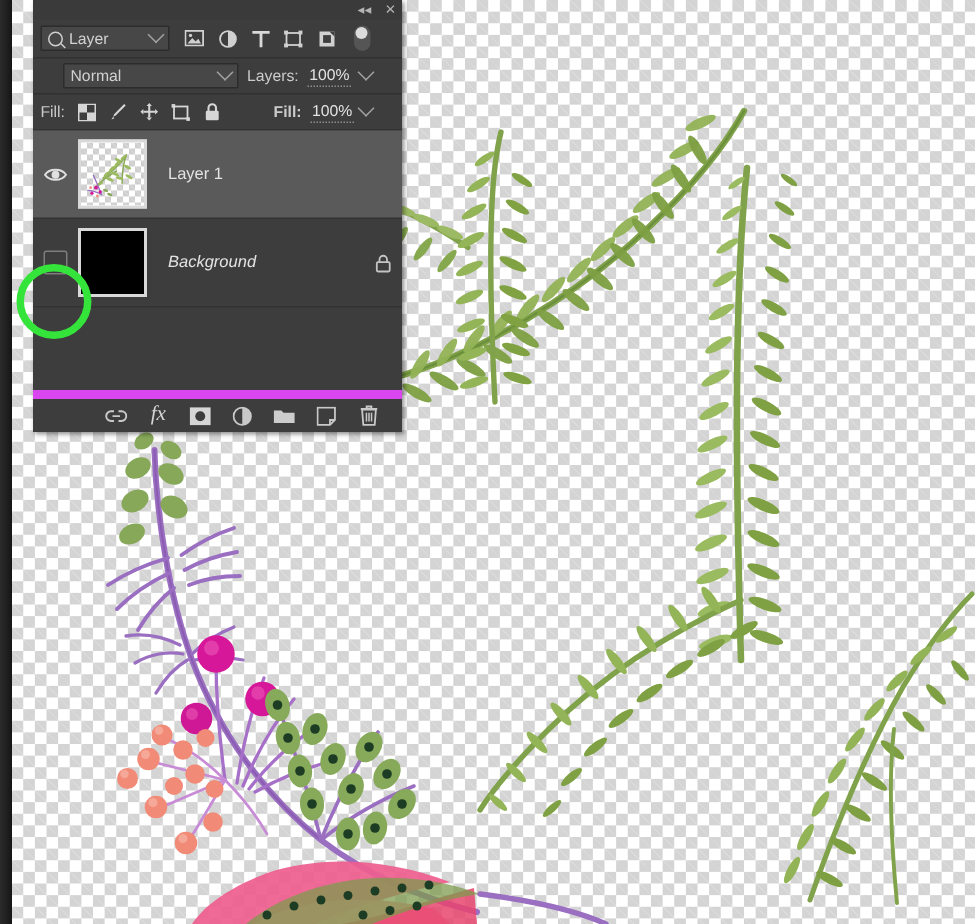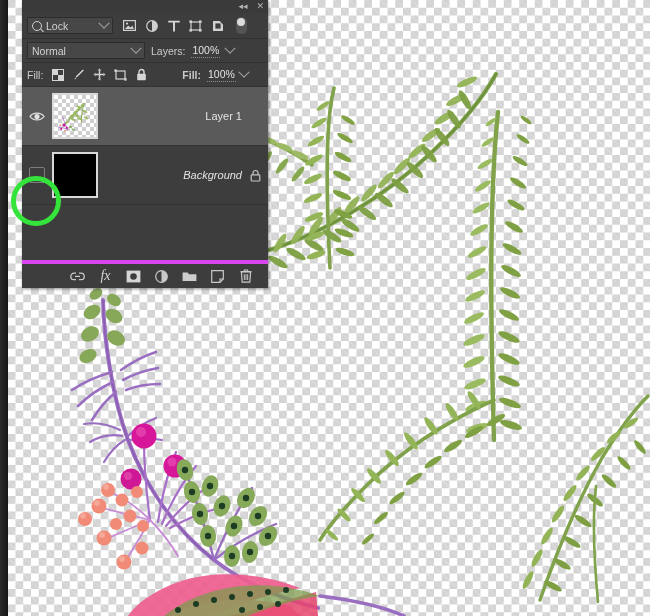--- a/index.html
+++ b/index.html
@@ -80,21 +80,21 @@
   .filter-icons{display:flex;align-items:center;gap:3px;margin-left:7px;}
   .pill{
     width:11px;height:17px;border-radius:6px;background:#555;position:relative;flex:none;cursor:pointer;
     margin-left:6px;
   }
   .pill:after{content:"";position:absolute;left:1.4px;top:1.4px;width:8px;height:8px;border-radius:50%;background:#dcdcdc;}
 
   
   .blend-row{
     position:relative;height:23px;display:flex;align-items:center;
-    padding:0 5px;box-sizing:border-box;gap:6px;
+    padding:0 20px;box-sizing:border-box;gap:6px;
   }
   .blend-select{
     width:118px;height:17px;background:#474747;border:1px solid #2c2c2c;border-radius:1px;
     display:flex;align-items:center;padding:0 4px;box-sizing:border-box;
     font-size:10.5px;color:#d2d2d2;
   }
   .blend-select .lbl{flex:1;}
   .fieldlabel{font-size:10.5px;color:#cbcbcb;white-space:nowrap;}
   .numval{
     font-size:10.5px;color:#e2e2e2;border-bottom:1px dotted #8c8c8c;
@@ -109,21 +109,20 @@
   .lock-row .fieldlabel{margin-right:2px;}
   .lico{width:17px;height:16px;display:flex;align-items:center;justify-content:center;color:#d6d6d6;cursor:pointer;flex:none;}
 
   .sep{height:1px;background:#313131;}
 
   
   .layer-list{background:#3d3d3d;}
   .layer-row{
     position:relative;height:58px;display:flex;align-items:center;
     border-bottom:1px solid #333;
-    text-align:right;
   }
   .layer-row.selected{background:#5a5a5a;}
   .eye-cell{
     width:30px;height:58px;display:flex;align-items:center;justify-content:center;flex:none;cursor:pointer;
   }
   .eye{width:16px;height:11px;position:relative;}
   .eye svg{display:block;}
   .eye-empty{width:14px;height:14px;border:1.4px solid #7d7d7d;border-radius:2px;}
   .thumb{
     width:46px;height:46px;flex:none;border:2px solid #d9d9d9;box-sizing:border-box;
@@ -141,21 +140,21 @@
   .layer-name{
     flex:1;padding-left:14px;font-size:11px;color:#e3e3e3;
   }
   .layer-name.italic{font-style:italic;}
   .row-lock{width:26px;display:flex;align-items:center;justify-content:center;color:#bdbdbd;flex:none;}
 
   
   .bottom-bar{
     position:absolute;left:0;bottom:0;width:246px;height:28px;background:#3d3d3d;
     display:flex;align-items:center;justify-content:flex-end;gap:11px;
-    padding-right:14px;box-sizing:border-box;border-top:4px solid #d946ef;
+    padding-right:14px;box-sizing:border-box;border-top:6px solid #d946ef;
   }
   .bico{width:17px;height:17px;display:flex;align-items:center;justify-content:center;color:#c9c9c9;cursor:pointer;}
   .bico.fx{font-family:"Liberation Serif",serif;font-style:italic;font-size:14px;color:#d6d6d6;}
 
   
   #ring{
     position:absolute;left:11px;top:176px;width:50px;height:50px;
     border:5px solid #35e43a;border-radius:50%;box-sizing:border-box;
     pointer-events:none;
   }
@@ -733,21 +732,21 @@
       <span>✕</span>
     </div>
   </div>
 
 
   <div class="toolbar">
 
     <div class="filter-row">
       <div class="kind-select">
         <span class="mag"></span>
-        <span class="lbl">Lock</span>
+        <span class="lbl">Layer</span>
         <span class="chev-thin"></span>
       </div>
 
       <div class="filter-icons">
         <span class="fico">
           <svg width="13" height="11" viewBox="0 0 13 11">
             <rect x="0.6" y="0.6" width="11.8" height="9.8" fill="none" stroke="#d0d0d0" stroke-width="1.2"></rect>
             <circle cx="4" cy="3.6" r="1.1" fill="#d0d0d0"></circle>
             <path d="M2 9 L5.2 5.4 L7.4 7.6 L9.2 5.8 L11 9 Z" fill="#d0d0d0"></path>
           </svg>

